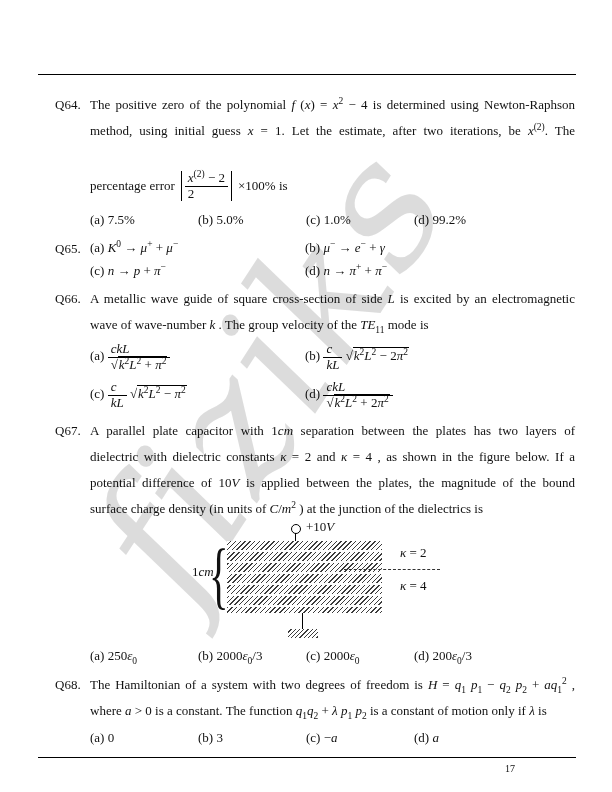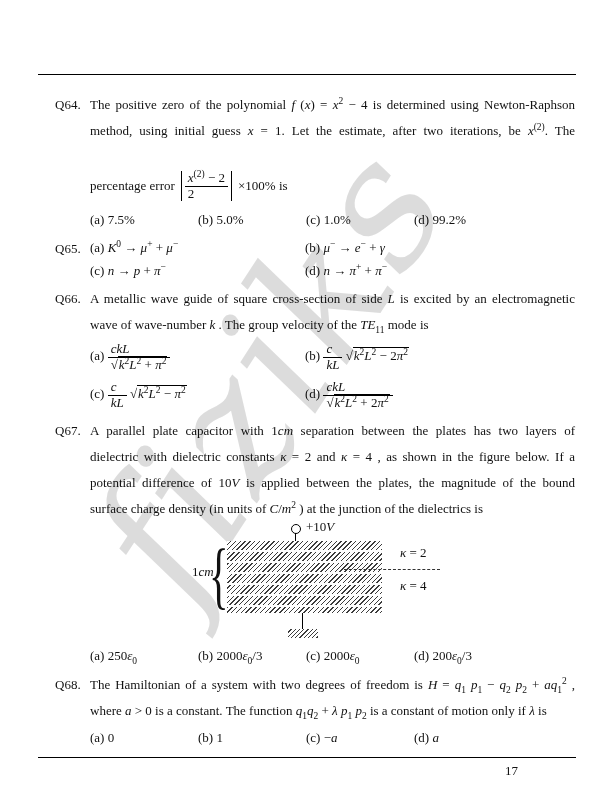--- a/index.html
+++ b/index.html
@@ -7,21 +7,21 @@
     width:612px; height:792px;
     background:#ffffff;
     font-family:"Liberation Serif", serif;
     font-size:13px; color:#111;
     position:relative; overflow:hidden;
   }
   i { font-style:italic; }
   sup, sub { font-size:9.5px; line-height:0; }
   .rule-top { position:absolute; left:38px; width:538px; top:74px; border-top:1.8px solid #000; }
   .rule-bottom { position:absolute; left:38px; width:538px; top:757px; border-top:1.2px solid #000; }
-  .pagenum { position:absolute; top:763px; left:505px; font-size:13px; }
+  .pagenum { position:absolute; top:763px; left:505px; font-size:10px; }
   .watermark {
     position:absolute; left:270px; top:372px;
     transform:translate(-50%,-50%) rotate(-57deg);
     font-size:175px; font-style:italic; font-family:"DejaVu Serif", serif;
     color:#8f8f8f; opacity:0.30; white-space:nowrap; letter-spacing:4px;
     z-index:0; pointer-events:none;
   }
   .content { position:absolute; left:55px; top:92px; width:520px; z-index:1; }
   .q { display:flex; margin-bottom:4px; }
   .qnum { width:35px; flex:none; line-height:26px; }
@@ -150,20 +150,20 @@
     </div>
   </div>
 
   <div class="q">
     <div class="qnum">Q68.</div>
     <div class="qbody">
       <div class="line j">The Hamiltonian of a system with two degrees of freedom is <i>H</i> = <i>q</i><sub>1</sub> <i>p</i><sub>1</sub> − <i>q</i><sub>2</sub> <i>p</i><sub>2</sub> + <i>aq</i><sub>1</sub><sup>2</sup> ,</div>
       <div class="line">where <i>a</i> &gt; 0 is a constant. The function <i>q</i><sub>1</sub><i>q</i><sub>2</sub> + <i>λ</i> <i>p</i><sub>1</sub> <i>p</i><sub>2</sub> is a constant of motion only if <i>λ</i> is</div>
       <div class="optrow4">
         <span>(a) 0</span>
-        <span>(b) 1</span>
+        <span>(b) 3</span>
         <span>(c) −<i>a</i></span>
         <span>(d) <i>a</i></span>
       </div>
     </div>
   </div>
 
 </div>
 
 </body></html>

